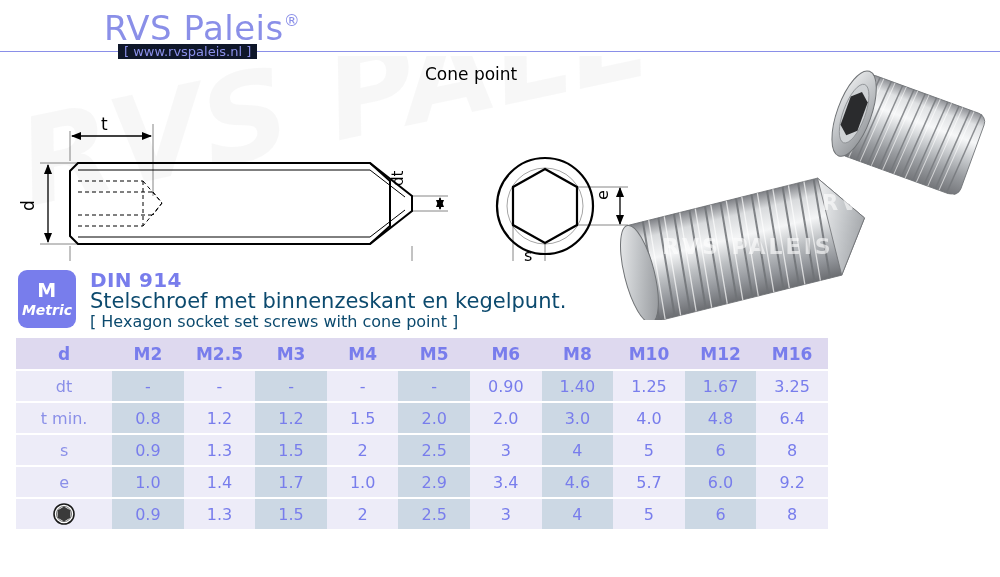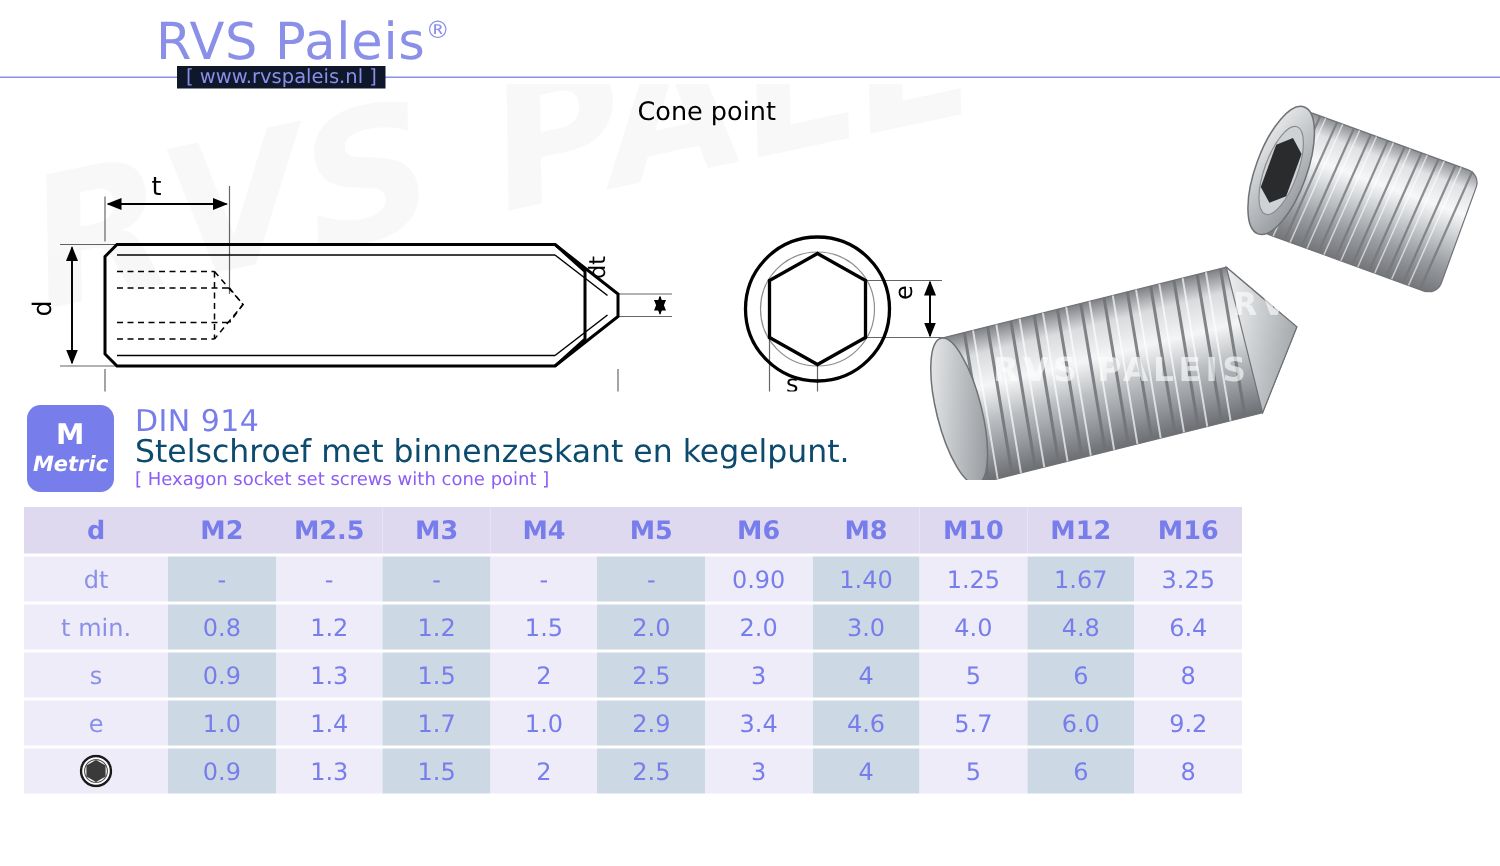--- a/index.html
+++ b/index.html
@@ -101,36 +101,36 @@
     position: absolute;
     left: 0; right: 0; top: 32px;
     font-size: 14px;
     font-weight: bold;
     font-style: italic;
   }
   #din-number {
     position: absolute;
     left: 72px; top: 0px;
     font-size: 20px;
-    font-weight: normal;
+    font-weight: bold;
     color: #787dec;
     letter-spacing: 0.3px;
   }
   #din-title-nl {
     position: absolute;
     left: 72px; top: 21px;
     font-size: 21px;
     color: #0c4a6e;
     white-space: nowrap;
   }
   #din-title-en {
     position: absolute;
     left: 72px; top: 44px;
-    font-size: 12px;
-    color: #8b5cf6;
+    font-size: 16px;
+    color: #0c4a6e;
     white-space: nowrap;
   }
 
   
   #spec-table {
     position: absolute;
     left: 16px; top: 338px;
     width: 812px;
     border-collapse: collapse;
     table-layout: fixed;

